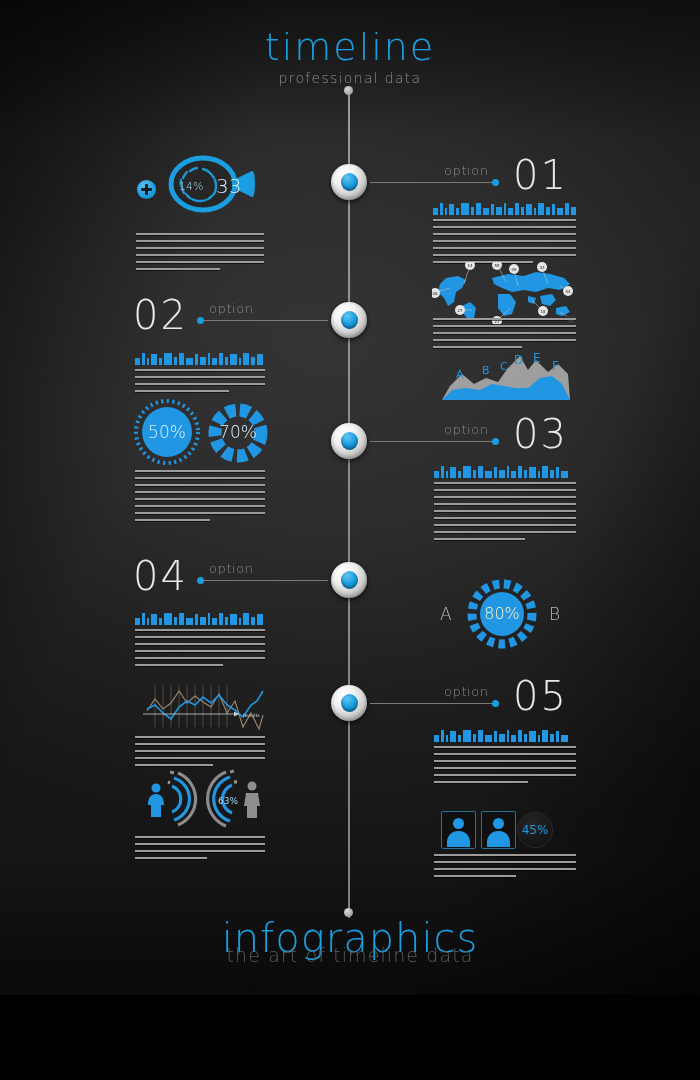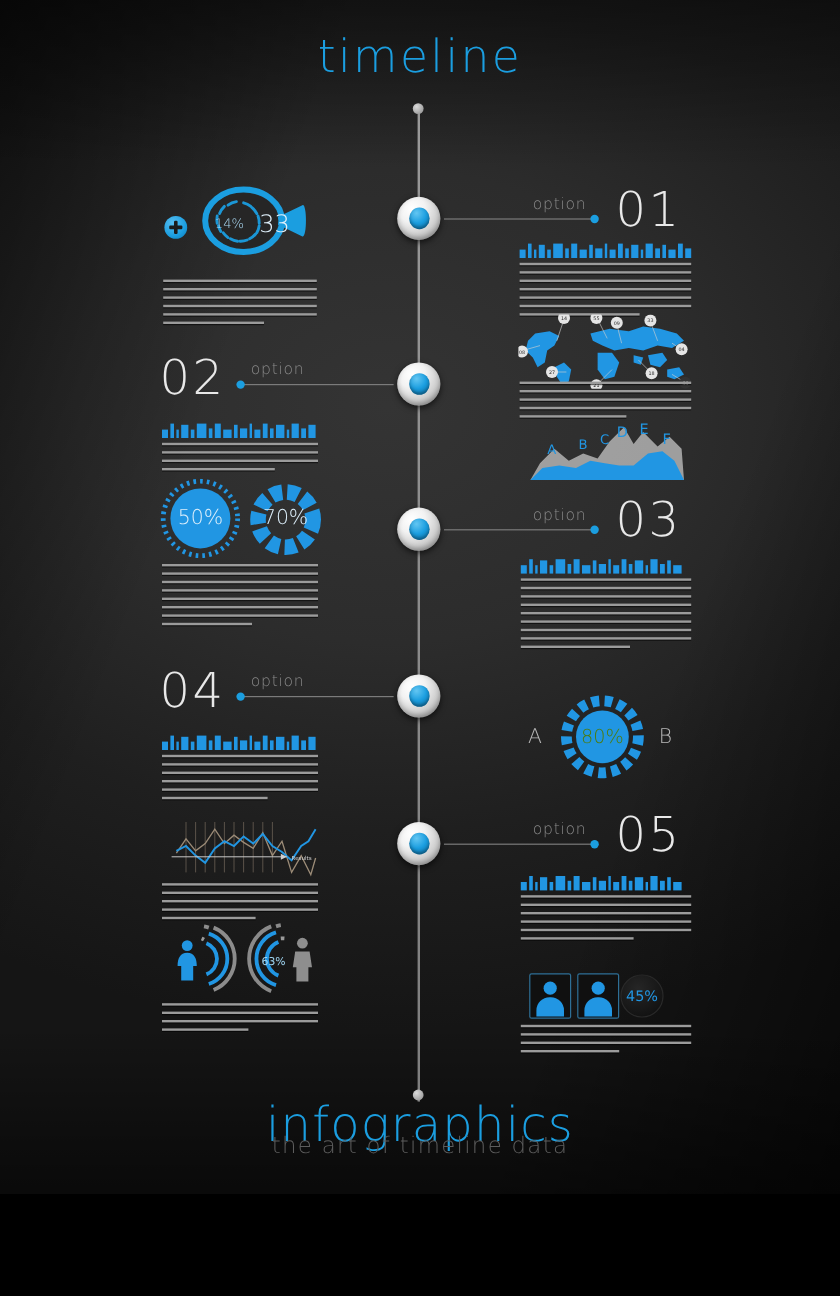--- a/index.html
+++ b/index.html
@@ -89,20 +89,21 @@
 </head>
 <body>
 
 <div id="stage">
   <div id="poster"></div>
 
   <div class="layer">
 
     <div class="hdr">
       <div class="t1">timeline</div>
+      <div class="t2">professional data</div>
     </div>
 
     <div class="spine"></div>
     <div class="spine-cap cap-top"></div>
     <div class="spine-cap cap-bot"></div>
 
     <div class="node r" style="top:182px">
       <div class="tab"></div>
       <div class="ball">
           <div class="core"></div>
@@ -375,21 +376,21 @@
         <div class="tline"></div>
       <div class="tline"></div>
         <div class="tline"></div>
         <div class="tline" style="width:64%"></div>
     </div>
 
     <svg style="position:absolute;left:465px;top:577px" width="74" height="74">
       <circle cx="37" cy="37" r="30" fill="none" stroke="#2196e3" stroke-width="9" stroke-dasharray="6.5 4.5"></circle>
       <circle cx="37" cy="37" r="22" fill="#2196e3"></circle>
     </svg>
-    <div class="pctlbl" style="left:465px;top:604px;width:74px;font-size:16px;color:#4d7c0f">80%</div>
+    <div class="pctlbl" style="left:465px;top:604px;width:74px;font-size:16px;color:#fef9c3">80%</div>
     <div class="abl" style="left:440px;top:604px">A</div>
     <div class="abl" style="left:549px;top:604px">B</div>
 
     <div class="conn" style="left:200px;top:580px;width:128px"></div>
     <div class="conn-dot" style="left:197px;top:580px"></div>
     <div class="opt" style="left:209px;top:561px">option</div>
     <div class="num" style="left:133px;top:556px">04</div>
 
     <div class="blocky" style="left:135px;top:612px;width:130px">
       <i style="width:5px;height:7px"></i>

